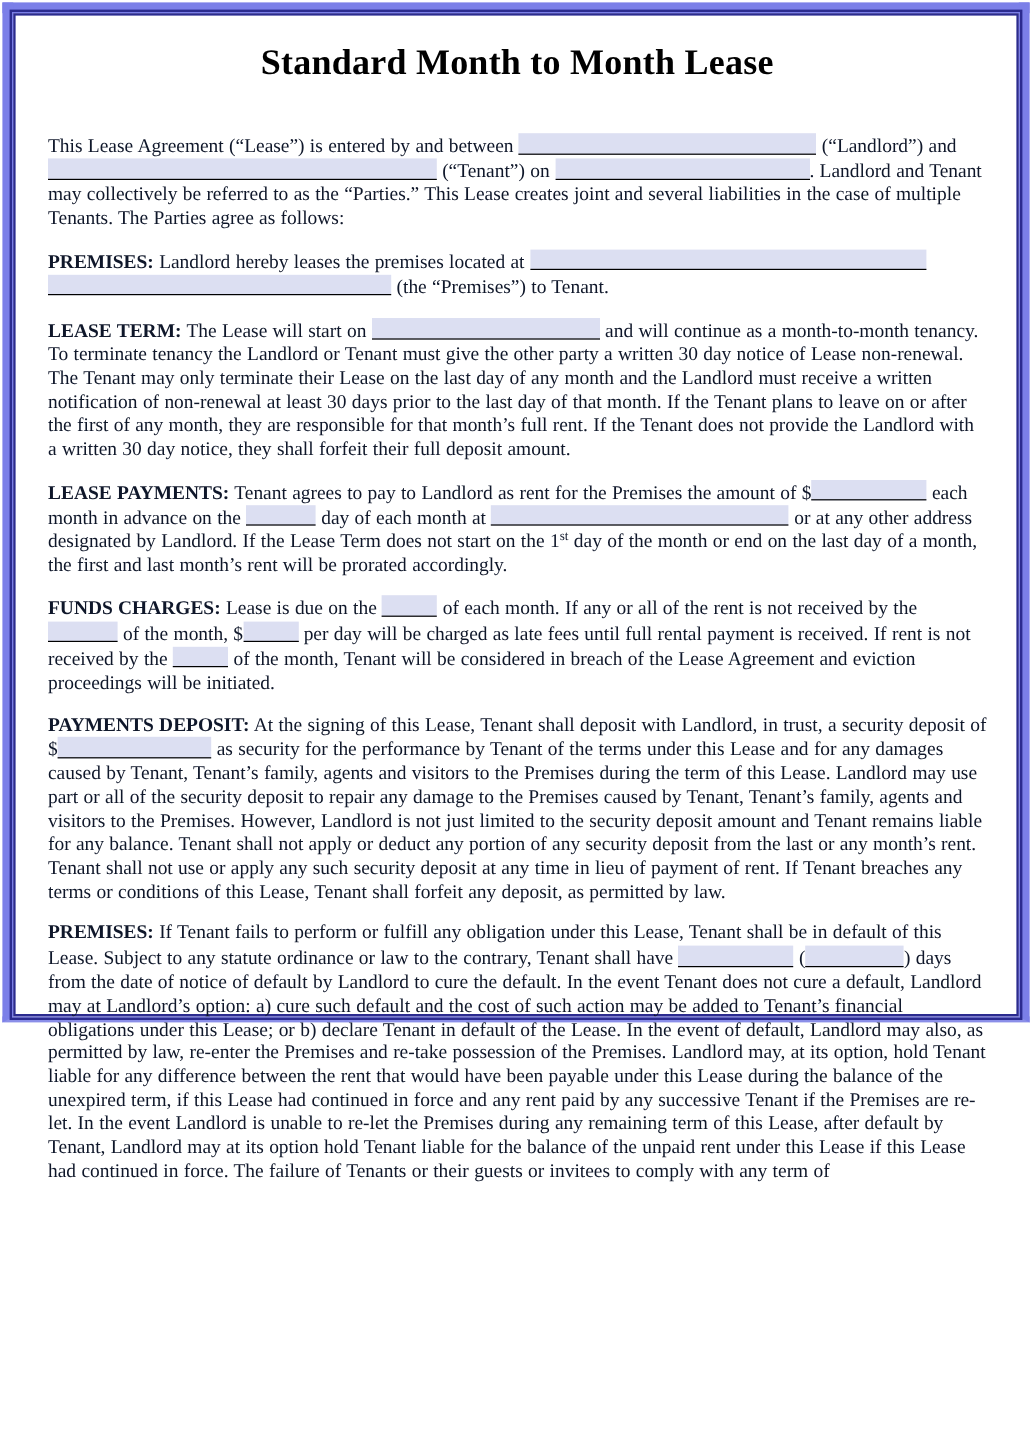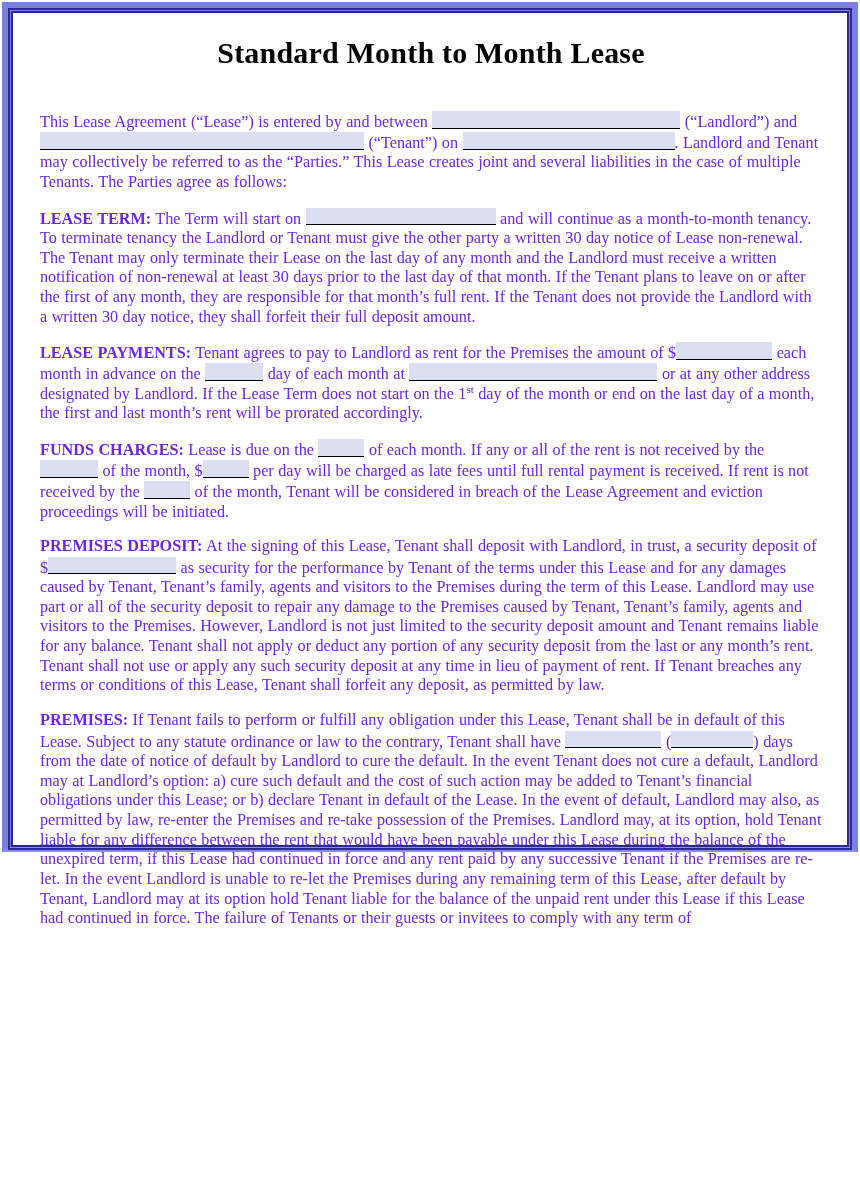--- a/index.html
+++ b/index.html
@@ -71,21 +71,21 @@
     letter-spacing: .2px;
     color: #000;
     margin: 22px 0 0 0;
     line-height: 1.1;
     font-family: "Liberation Serif", "DejaVu Serif", serif;
   }
 
   .clause {
     font-size: 16.2px;
     line-height: 1.215;
-    color: #6d28d9;
+    color: #0f172a;
     text-align: left;
     margin: 0;
     word-spacing: .4px;
   }
   .clause + .clause { margin-top: 15px; }
 
   #clause-intro { margin-top: 42px; }
 
   .heading {
     font-weight: bold;
@@ -126,23 +126,29 @@
 
     <p class="clause" id="clause-intro"><span>This Lease Agreement (“Lease”) is entered by and between</span>
       <span class="field w-6xl"></span>
       <span>(“Landlord”) and</span>
       <span class="field w-8xl"></span>
       <span>(“Tenant”) on</span>
       <span class="field w-5xl"></span><span>.</span>
       <span>Landlord and Tenant may collectively be referred to as the “Parties.”  This Lease creates joint and several liabilities in the case of multiple Tenants.  The Parties agree as follows:</span>
     </p>
 
+    <p class="clause"><span class="heading">PREMISES:</span>
+      <span>Landlord hereby leases the premises located at</span>
+      <span class="field w-fill"></span>
+      <span class="field w-7xl"></span>
+      <span>(the “Premises”) to Tenant.</span>
+    </p>
 
     <p class="clause"><span class="heading">LEASE TERM:</span>
-      <span>The Term will start on</span>
+      <span>The Lease will start on</span>
       <span class="field w-4xl"></span>
       <span>and will continue as a month-to-month tenancy.  To terminate tenancy the Landlord or Tenant must give the other party a written 30 day notice of Lease non-renewal.  The Tenant may only terminate their Lease on the last day of any month and the Landlord must receive a written notification of non-renewal at least 30 days prior to the last day of that month.  If the Tenant plans to leave on or after the first of any month, they are responsible for that month’s full rent.  If the Tenant does not provide the Landlord with a written 30 day notice, they shall forfeit their full deposit amount.</span>
     </p>
 
     <p class="clause"><span class="heading">LEASE PAYMENTS:</span>
       <span>Tenant agrees to pay to Landlord as rent for the Premises the amount of</span>
       <span>$</span><span class="field w-xl"></span>
       <span>each month in advance on the</span>
       <span class="field w-md"></span>
       <span>day of each month at</span>
@@ -155,21 +161,21 @@
       <span class="field w-sm"></span>
       <span>of each month.  If any or all of the rent is not received by the</span>
       <span class="field w-md"></span>
       <span>of the month, $</span><span class="field w-sm"></span>
       <span>per day will be charged as late fees until full rental payment is received.  If rent is not received by the</span>
       <span class="field w-sm"></span>
       <span>of the month, Tenant will be considered in breach of the Lease Agreement and eviction proceedings will be initiated.</span>
     </p>
 
 
-    <p class="clause"><span class="heading">PREMISES DEPOSIT:</span>
+    <p class="clause"><span class="heading">PAYMENTS DEPOSIT:</span>
       <span>At the signing of this Lease, Tenant shall deposit with Landlord, in trust, a security deposit of $</span><span class="field w-2xl"></span>
       <span>as security for the performance by Tenant of the terms under this Lease and for any damages caused by Tenant, Tenant’s family, agents and visitors to the Premises during the term of this Lease.  Landlord may use part or all of the security deposit to repair any damage to the Premises caused by Tenant, Tenant’s family, agents and visitors to the Premises.  However, Landlord is not just limited to the security deposit amount and Tenant remains liable for any balance.  Tenant shall not apply or deduct any portion of any security deposit from the last or any month’s rent.  Tenant shall not use or apply any such security deposit at any time in lieu of payment of rent.  If Tenant breaches any terms or conditions of this Lease, Tenant shall forfeit any deposit, as permitted by law.</span>
     </p>
 
     <p class="clause"><span class="heading">PREMISES:</span>
       <span>If Tenant fails to perform or fulfill any obligation under this Lease, Tenant shall be in default of this Lease.  Subject to any statute ordinance or law to the contrary, Tenant shall have</span>
       <span class="field w-xl"></span>
       <span>(</span><span class="field w-lg"></span><span>) days from the date of notice of default by Landlord to cure the default.  In the event Tenant does not cure a default, Landlord may at Landlord’s option: a) cure such default and the cost of such action may be added to Tenant’s financial obligations under this Lease; or b) declare Tenant in default of the Lease.  In the event of default, Landlord may also, as permitted by law, re-enter the Premises and re-take possession of the Premises.  Landlord may, at its option, hold Tenant liable for any difference between the rent that would have been payable under this Lease during the balance of the unexpired term, if this Lease had continued in force and any rent paid by any successive Tenant if the Premises are re-let.  In the event Landlord is unable to re-let the Premises during any remaining term of this Lease, after default by Tenant, Landlord may at its option hold Tenant liable for the balance of the unpaid rent under this Lease if this Lease had continued in force.  The failure of Tenants or their guests or invitees to comply with any term of</span>
     </p>
 

